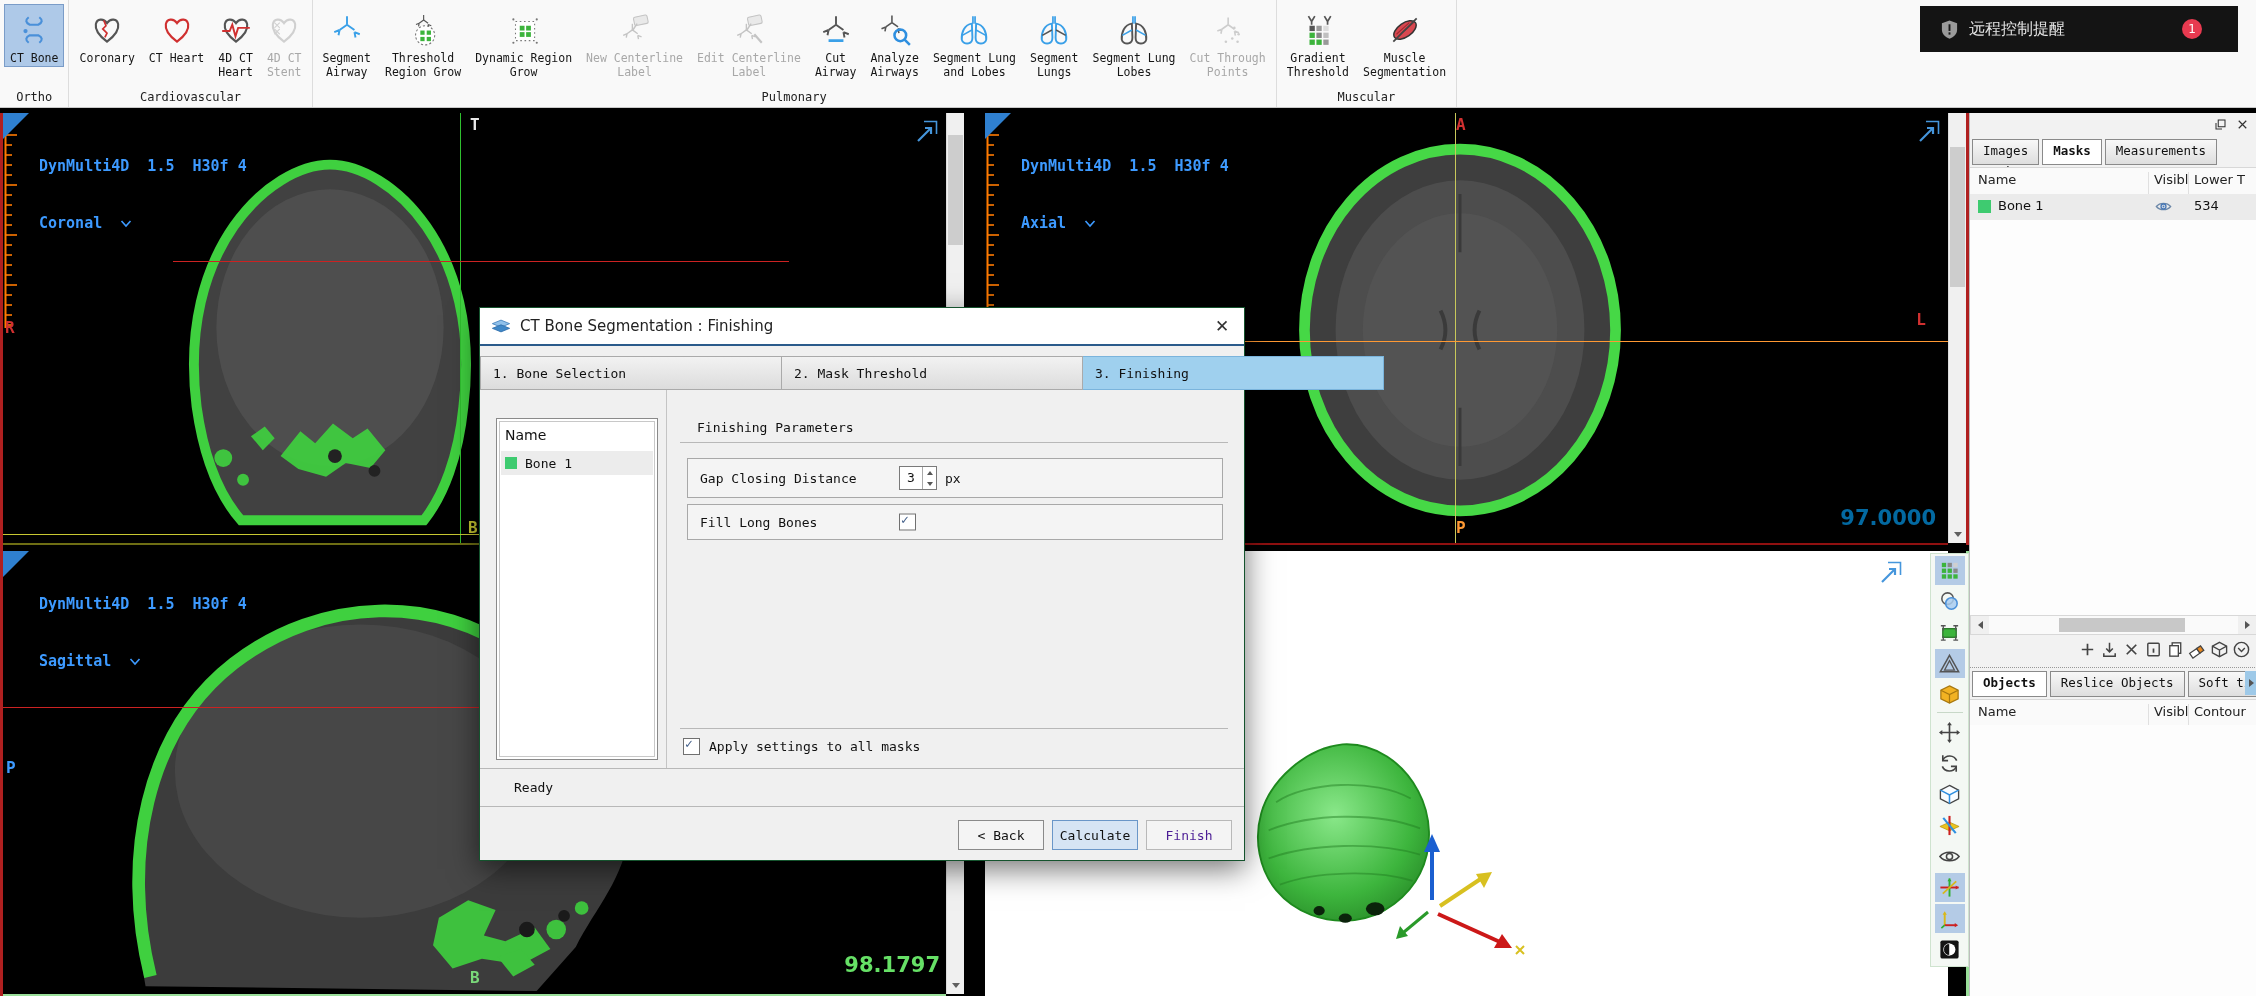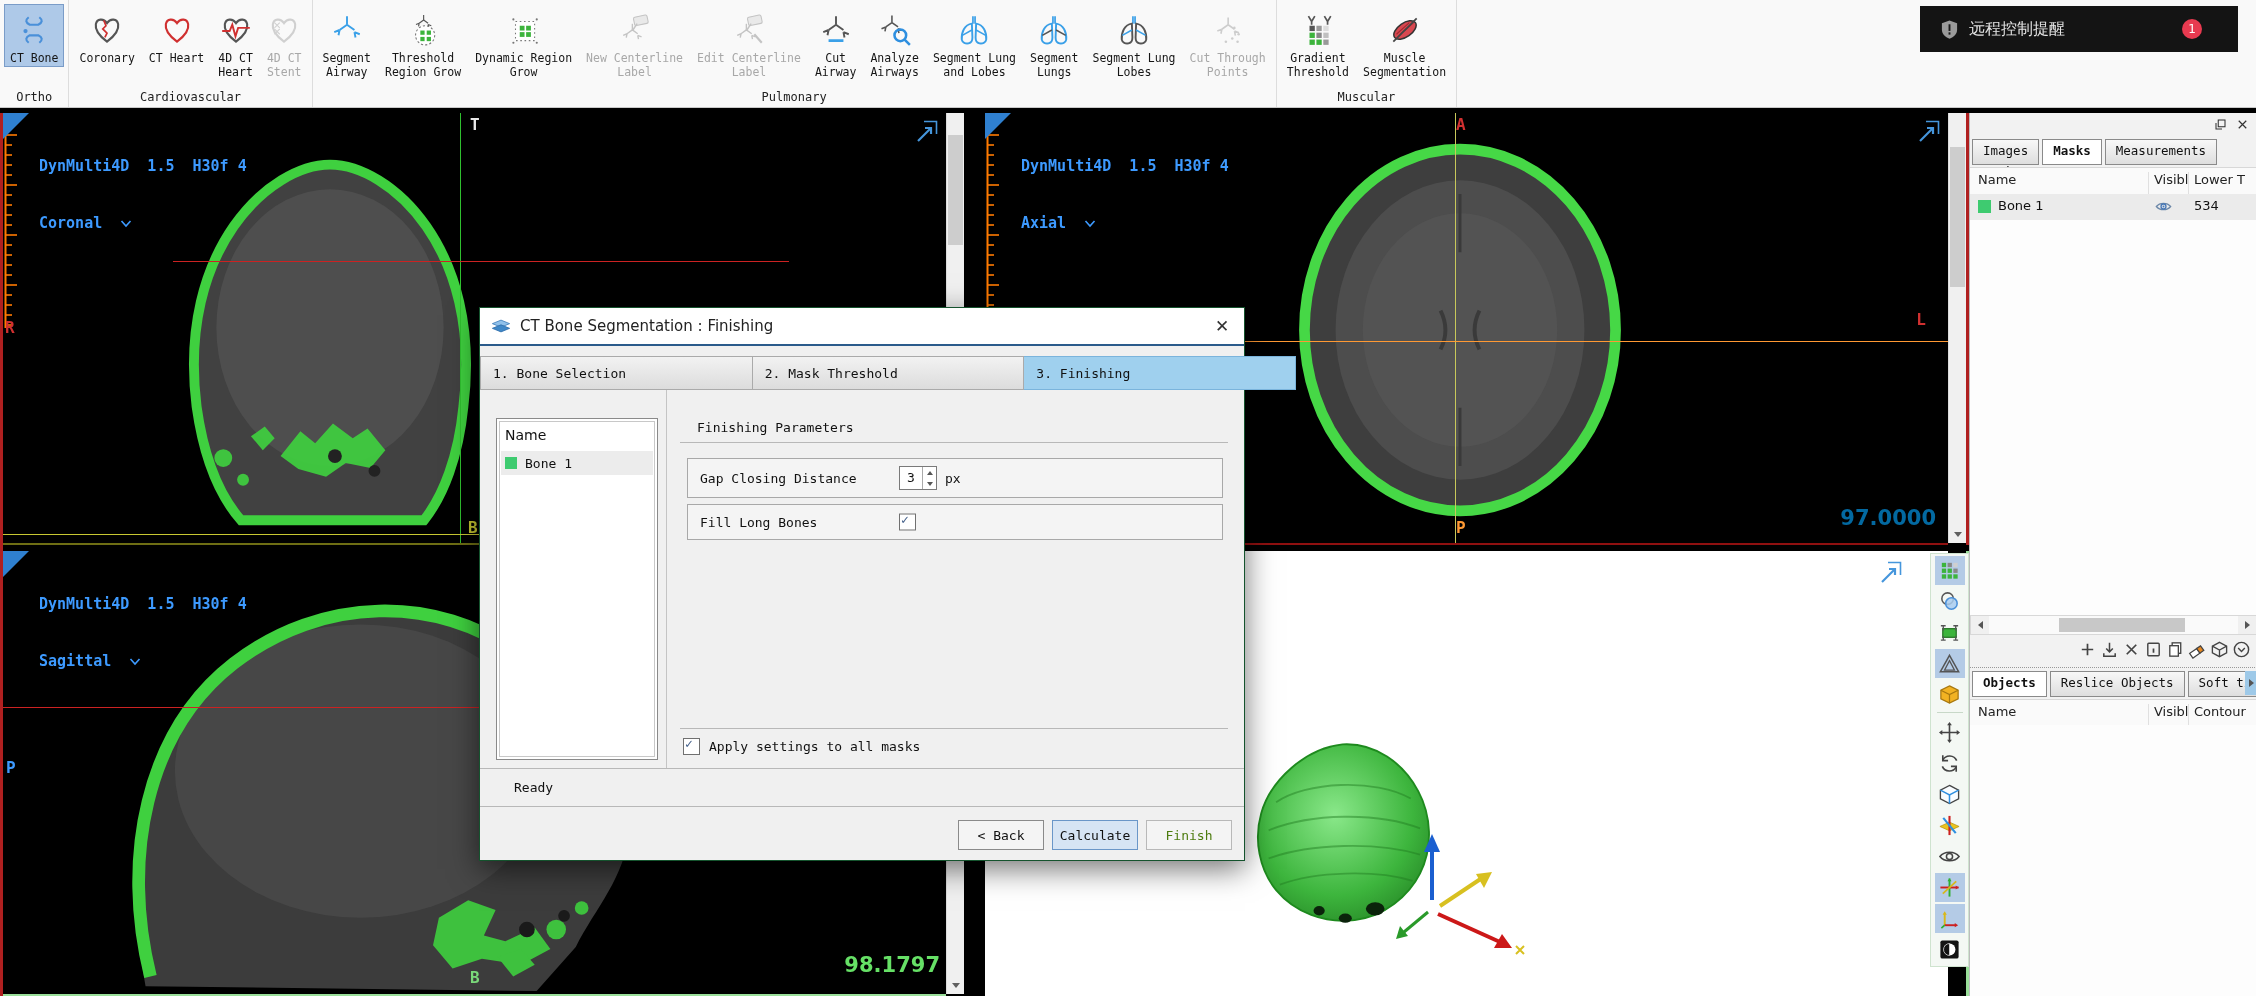--- a/index.html
+++ b/index.html
@@ -111,21 +111,21 @@
 
   
   #dialog{position:absolute;left:479px;top:307px;width:764px;height:552px;background:#f0f0f0;
       border:1px solid #14532d;box-shadow:0 8px 28px rgba(0,0,0,.55);z-index:60;
       font-family:"DejaVu Sans Mono","Liberation Mono",monospace;}
   .dlg-titlebar{position:absolute;left:0;top:0;width:764px;height:36px;background:#fff;
       border-bottom:2px solid #2b5b8b;display:flex;align-items:center;}
   .dlg-title{font-family:"DejaVu Sans","Liberation Sans",sans-serif;font-size:15px;color:#222;margin-left:8px;}
   .dlg-close{position:absolute;right:10px;top:6px;width:24px;height:24px;text-align:center;
       line-height:24px;font-size:17px;color:#333;cursor:pointer;font-family:"DejaVu Sans",sans-serif;}
-  .dlg-tabs{position:absolute;left:0;top:48px;width:816px;height:34px;display:flex;}
+  .dlg-tabs{position:absolute;left:0;top:48px;width:904px;height:34px;display:flex;}
   .dtab{flex:1;border:1px solid #aaa;border-left:none;background:linear-gradient(#f2f2f2,#dcdcdc);
       font-size:13px;display:flex;align-items:center;padding-left:12px;cursor:pointer;}
   .dtab:first-child{border-left:1px solid #aaa;}
   .dtab.active{background:#9fd0ee;border-color:#7ab4dc;}
   .dlg-list{position:absolute;left:16px;top:110px;width:160px;height:340px;background:#fff;
       border:1px solid #8a8a8a;box-shadow:inset 0 0 0 2px #fff, inset 0 0 0 3px #c8c8c8;}
   .dlg-list-header{position:absolute;left:8px;top:8px;font-size:14px;
       font-family:"DejaVu Sans","Liberation Sans",sans-serif;}
   .dlg-list-items{position:absolute;left:4px;top:32px;right:4px;}
   .dlg-list-item{height:24px;display:flex;align-items:center;gap:8px;padding-left:4px;cursor:pointer;}
@@ -145,21 +145,21 @@
   .tri-dn-s{width:0;height:0;border-left:3.5px solid transparent;border-right:3.5px solid transparent;border-top:4px solid #555;}
   .chk{width:15px;height:15px;background:#fff;border:1px solid #707070;position:relative;cursor:pointer;}
   .chk.checked:after{content:"✓";position:absolute;left:1px;top:-3px;font-size:13px;font-weight:bold;color:#44608a;}
   .apply-row{position:absolute;left:203px;top:430px;display:flex;align-items:center;gap:9px;font-size:13px;}
   .dlg-status{position:absolute;left:34px;top:472px;font-size:13px;}
   .dlg-buttons{position:absolute;right:12px;top:512px;display:flex;gap:8px;padding-left:44px;}
   .dbtn{min-width:84px;height:28px;border:1px solid #8a8a8a;background:#f4f4f4;font-size:13px;
       font-family:"DejaVu Sans Mono","Liberation Mono",monospace;display:flex;align-items:center;
       justify-content:center;cursor:pointer;}
   .dbtn.accent{background:#d6e4f4;border-color:#6a96c8;}
-  .dbtn.disabled{color:#4d7c0f;border-color:#b8b8b8;cursor:default;}
+  .dbtn.disabled{color:#4c1d95;border-color:#b8b8b8;cursor:default;}
 </style>
 </head>
 <body>
 
 <div id="app">
 
   <div id="toolbar">
       <div class="tb-group">
         <div class="tb-items">
           <div class="tb-item selected">

